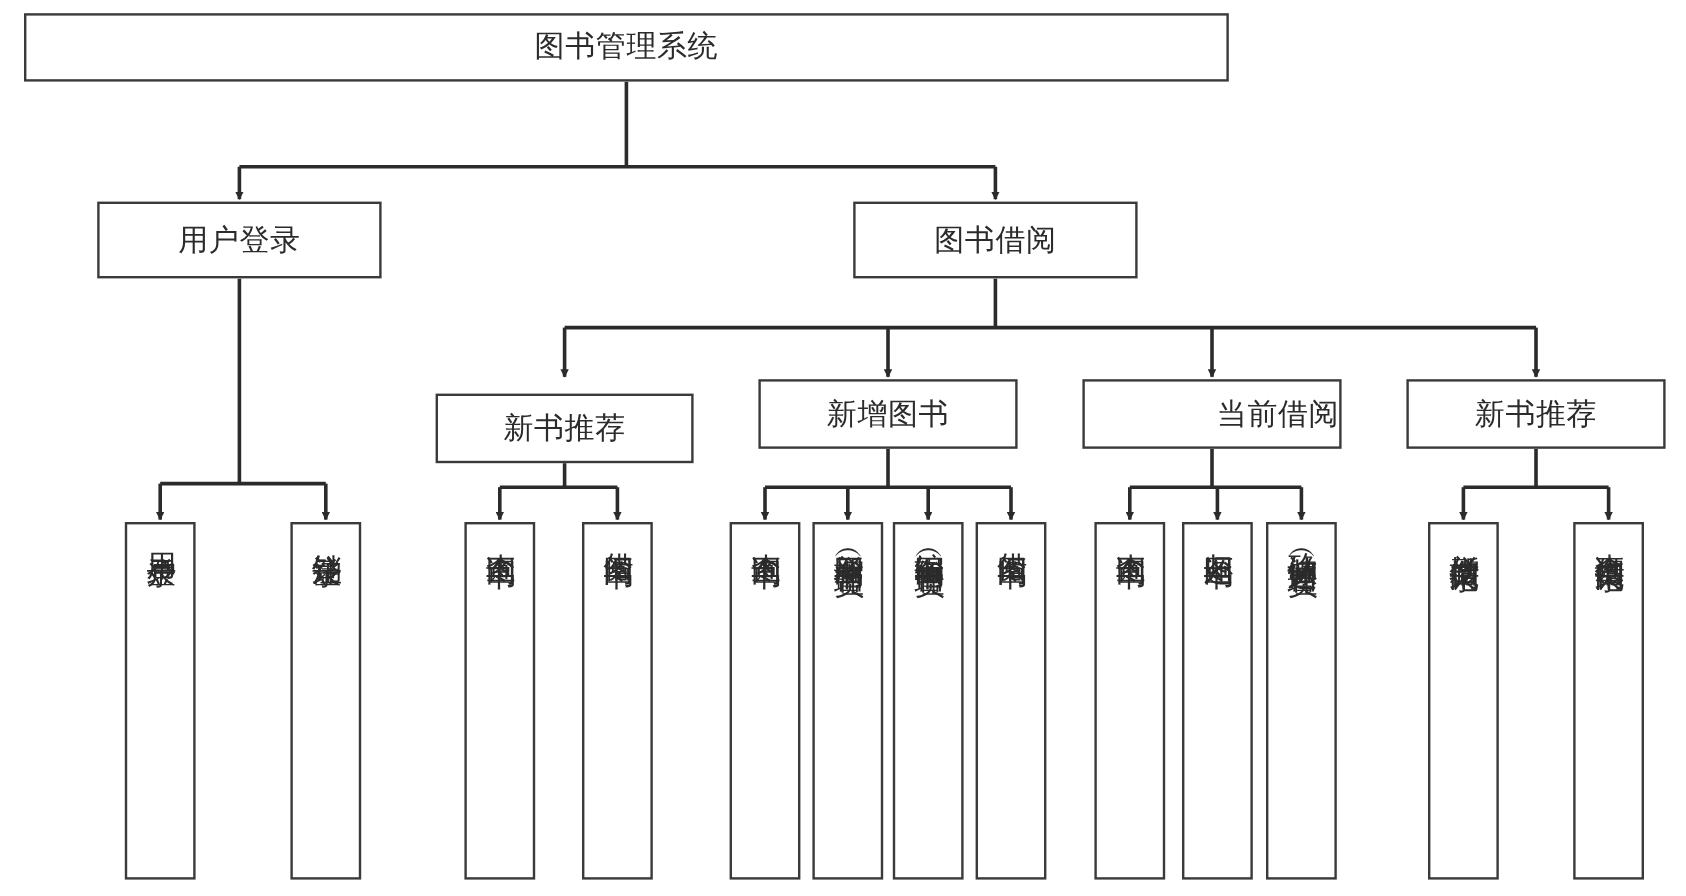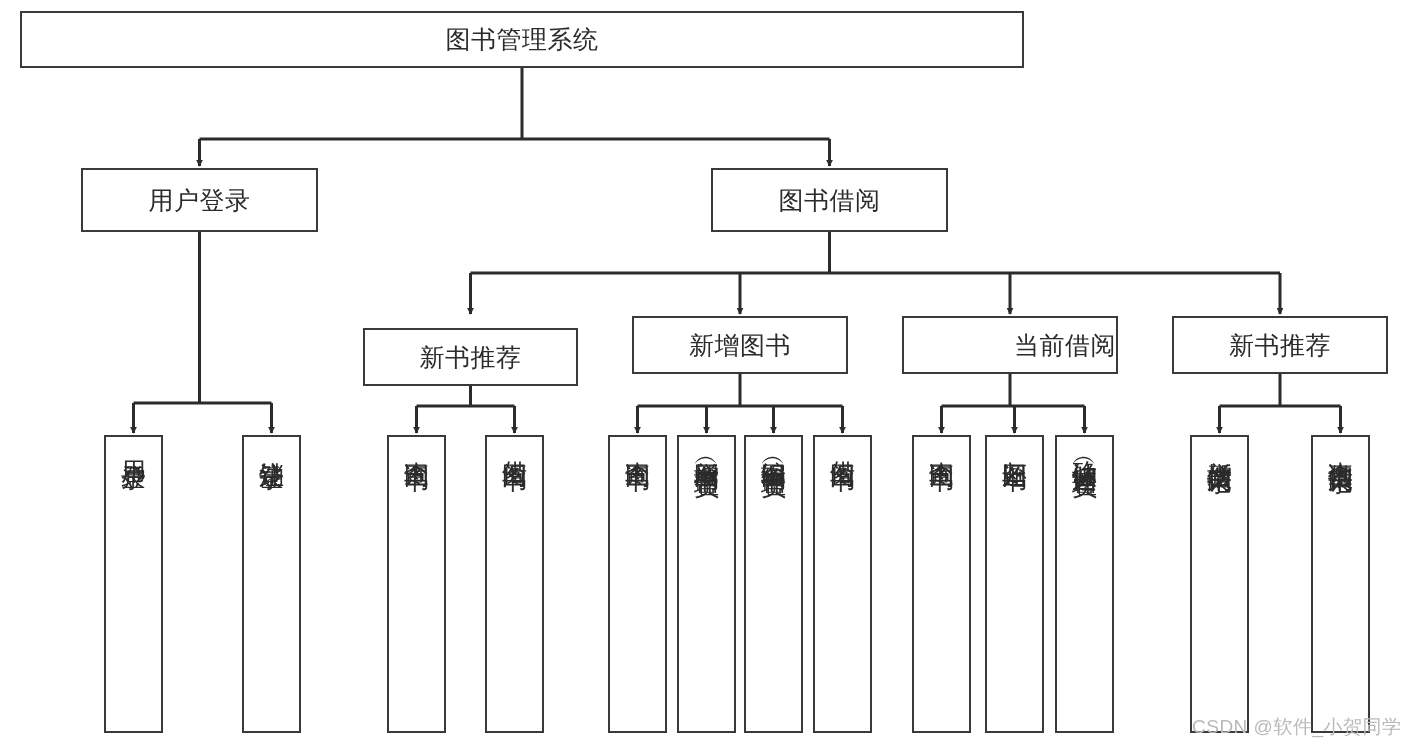--- a/index.html
+++ b/index.html
@@ -175,14 +175,13 @@
       <div class="node-box node-v" style="left: 1055px; top: 435px; width: 59px; height: 298px;">
         <span class="node-label">确认归还（管理员）</span>
       </div>
       <div class="node-box node-v" style="left: 1190px; top: 435px; width: 59px; height: 298px;">
         <span class="node-label">新增借阅记录</span>
       </div>
       <div class="node-box node-v" style="left: 1311px; top: 435px; width: 59px; height: 298px;">
         <span class="node-label">查询借阅记录</span>
       </div>
     </div>
-  <div class="watermark" style="left: 1192px; top: 714px; color: rgb(185, 185, 185);">CSDN @软件_小贺同学</div>
 </div>
 
 </body></html>

